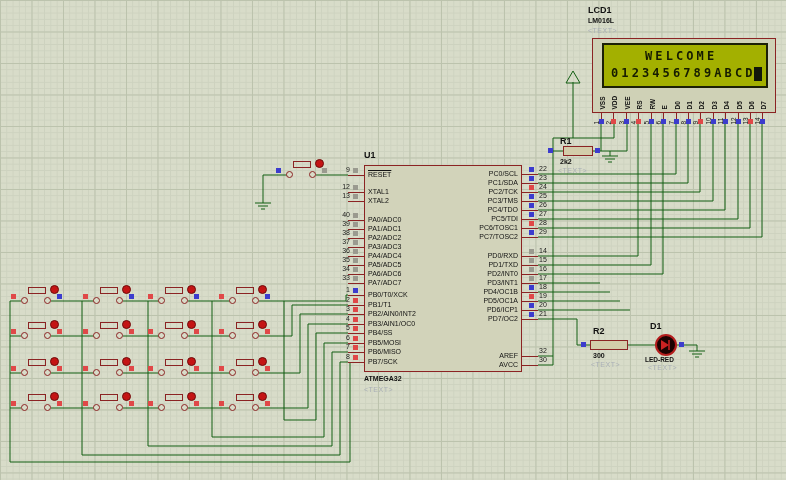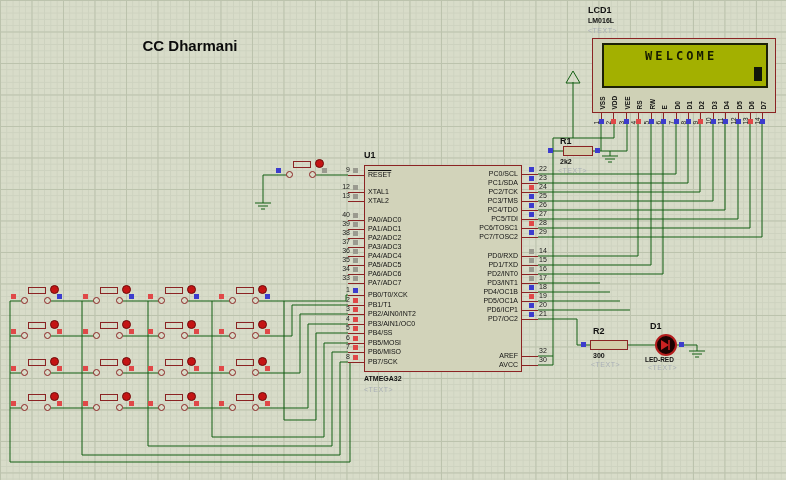--- a/index.html
+++ b/index.html
@@ -126,30 +126,30 @@
       <polyline points="602,156 618,156"></polyline>
         <polyline points="605,159 615,159"></polyline>
         <polyline points="608,162 612,162"></polyline>
       <polyline points="689,351 705,351"></polyline>
         <polyline points="692,354 702,354"></polyline>
         <polyline points="695,357 699,357"></polyline>
     </g>
   </svg>
 
   <div class="title-block">
-    <div>CC Dharmani</div>
   </div>
 
   <div class="comp-ref" style="left:588px;top:5px;">LCD1</div>
   <div class="comp-part" style="left:588px;top:17px;">LM016L</div>
   <div class="ph-text" style="left:588px;top:27px;">&lt;TEXT&gt;</div>
 
   <div class="body-box" style="left:592px;top:38px;width:184px;height:75px;background:#cfd1b6;"></div>
   <div class="lcd-screen" style="left:602px;top:43px;width:166px;height:45px;background:#a3b000;"></div>
   <div class="lcd-line" style="left:645px;top:49px;">WELCOME</div>
+  <div class="lcd-line" style="left:611px;top:66px;">0123456789ABCD</div>
   <div class="abs" style="left:754px;top:67px;width:8px;height:14px;background:#11160a;"></div>
 
   <div class="comp-ref" style="left:364px;top:150px;">U1</div>
   <div class="body-box" style="left:364px;top:165px;width:158px;height:207px;"></div>
   <div class="comp-part" style="left:364px;top:375px;">ATMEGA32</div>
   <div class="ph-text" style="left:364px;top:386px;">&lt;TEXT&gt;</div>
 
   <div class="comp-ref" style="left:560px;top:136px;">R1</div>
   <div class="res-body" style="left:563px;top:146px;width:30px;height:10px;"></div>
   <div class="comp-part" style="left:560px;top:158px;">2k2</div>

